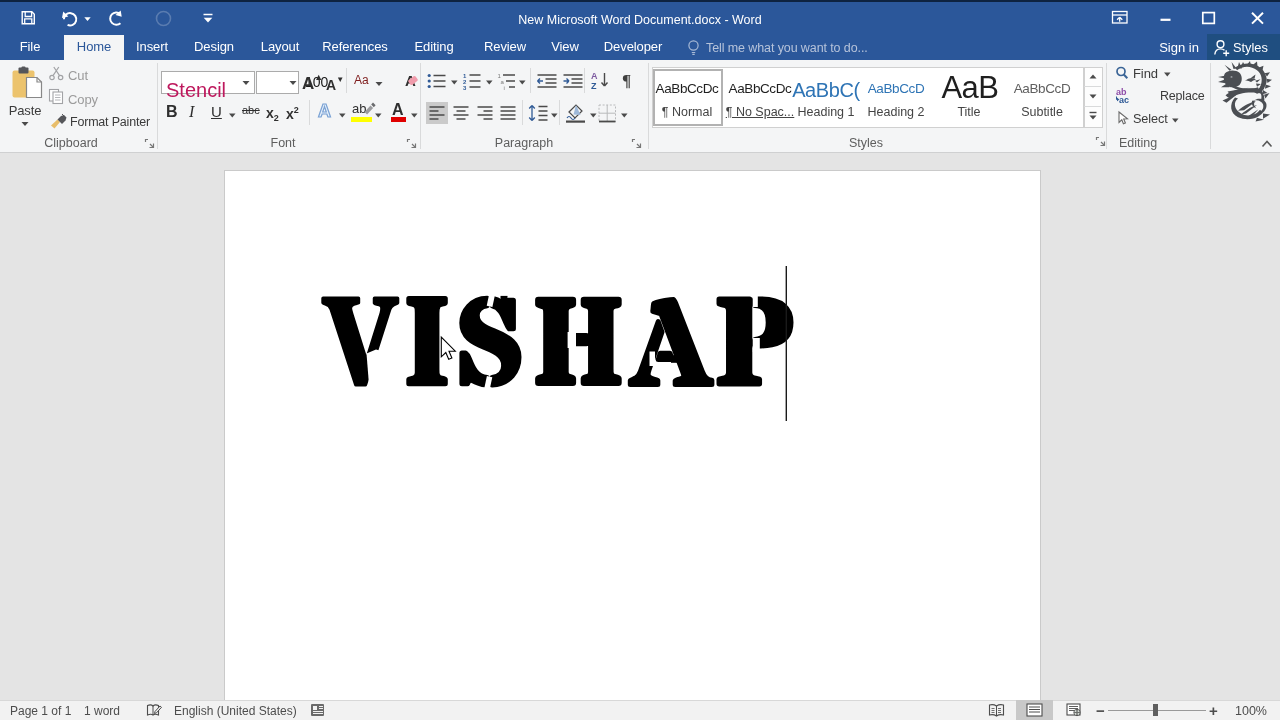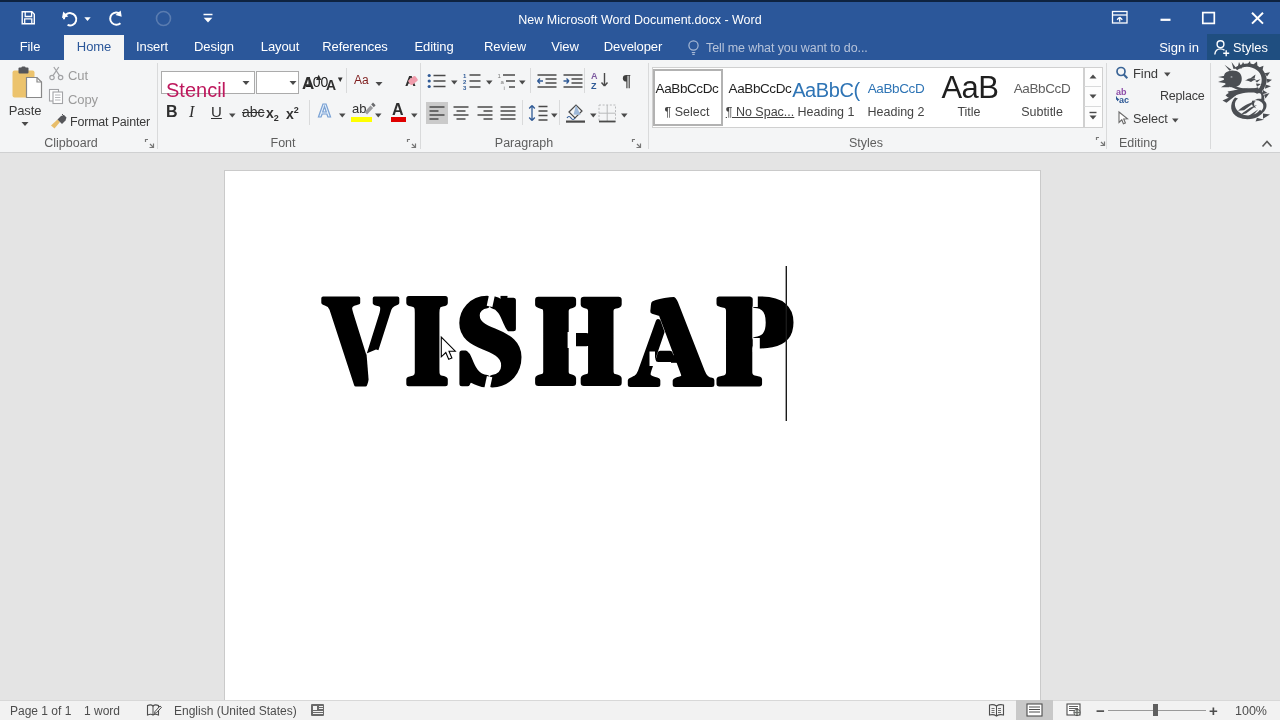--- a/index.html
+++ b/index.html
@@ -173,21 +173,21 @@
 <svg class="abs" style="left:406px;top:75px" width="13" height="11" viewBox="0 0 13 11">
   <rect x="2.5" y="2.5" width="9" height="6" rx="1.5" fill="#f09cac" transform="rotate(-38 7 5.5)"></rect>
 </svg>
 
 <div class="abs" style="left:166px;top:103px;font-size:16px;font-weight:bold;color:#2f2f2f;">B</div>
 <div class="abs" style="left:189px;top:103px;font-size:16px;font-style:italic;font-family:'Liberation Serif',serif;color:#2f2f2f;">I</div>
 <div class="abs" style="left:211px;top:103px;font-size:15px;color:#2f2f2f;text-decoration:underline;">U</div>
 <svg class="abs" style="left:228px;top:112px" width="9" height="7" viewBox="0 0 9 7">
       <path d="M1 1.5 h6.5 l-3.2 4 z" fill="#4a4a4a"></path>
     </svg>
-<div class="abs" style="left:242px;top:104px;font-size:14px;color:#2f2f2f;text-decoration:line-through;">abc</div>
+<div class="abs" style="left:242px;top:104px;font-size:11px;color:#2f2f2f;text-decoration:line-through;">abc</div>
 <div class="abs" style="left:266px;top:105px;font-size:14px;font-weight:bold;color:#2f2f2f;">x<span style="font-size:9px;vertical-align:-3px;">2</span></div>
 <div class="abs" style="left:286px;top:105px;font-size:14px;font-weight:bold;color:#2f2f2f;">x<span style="font-size:9px;vertical-align:6px;">2</span></div>
 <div class="abs" style="left:309px;top:100px;width:1px;height:25px;background:#d9dadb"></div>
 <div class="abs" style="left:318px;top:101px;font-size:18px;font-weight:bold;-webkit-text-stroke:1.2px #7aa2d4;color:#e8f1fb;">A</div>
 <svg class="abs" style="left:338px;top:112px" width="9" height="7" viewBox="0 0 9 7">
       <path d="M1 1.5 h6.5 l-3.2 4 z" fill="#4a4a4a"></path>
     </svg>
 <div class="abs" style="left:352px;top:101px;font-size:13px;color:#2f2f2f;">ab</div>
 <svg class="abs" style="left:363px;top:101px" width="13" height="12" viewBox="0 0 13 12">
   <path d="M1.5 11 l6 -6.5 2.6 2.6 -6 6.5 z" fill="#9a9b9e"></path>
@@ -313,21 +313,21 @@
   <path d="M1 9.2 h16.5 M9.2 1 v16.5" stroke="#b9babc" stroke-width="1"></path>
   <path d="M1 17.5 h16.5" stroke="#4a4a4a" stroke-width="1.8"></path>
 </svg>
 <svg class="abs" style="left:620px;top:112px" width="9" height="7" viewBox="0 0 9 7">
       <path d="M1 1.5 h6.5 l-3.2 4 z" fill="#4a4a4a"></path>
     </svg>
 
 <div class="abs" style="left:652px;top:67px;width:430px;height:59px;background:#fff;border:1px solid #d0d0d0;"></div>
 <div class="abs" style="left:652.5px;top:68.5px;width:66px;height:53px;background:#fff;border:2px solid #b2b2b2;"></div>
 <div class="abs ctr" style="left:687px;top:81px;font-size:13.5px;color:#1f1f1f;letter-spacing:-0.4px;">AaBbCcDc</div>
-<div class="abs ctr" style="left:687px;top:105px;font-size:12.5px;color:#444;">¶ Select</div>
+<div class="abs ctr" style="left:687px;top:105px;font-size:12.5px;color:#444;">¶ Normal</div>
 <div class="abs ctr" style="left:760px;top:81px;font-size:13.5px;color:#1f1f1f;letter-spacing:-0.4px;">AaBbCcDc</div>
 <div class="abs ctr" style="left:760px;top:105px;font-size:12.5px;color:#444;text-decoration:underline;">¶ No Spac...</div>
 <div class="abs ctr" style="left:826px;top:79px;font-size:20px;color:#2e74b5;letter-spacing:-0.4px;">AaBbC(</div>
 <div class="abs ctr" style="left:826px;top:105px;font-size:12.5px;color:#444;">Heading 1</div>
 <div class="abs ctr" style="left:896px;top:81px;font-size:13.5px;color:#2e74b5;letter-spacing:-0.4px;">AaBbCcD</div>
 <div class="abs ctr" style="left:896px;top:105px;font-size:12.5px;color:#444;">Heading 2</div>
 <div class="abs ctr" style="left:970px;top:70px;font-size:31px;color:#1f1f1f;letter-spacing:-0.5px;">AaB</div>
 <div class="abs ctr" style="left:969px;top:105px;font-size:12.5px;color:#444;">Title</div>
 <div class="abs ctr" style="left:1042px;top:81px;font-size:13.5px;color:#5f5f5f;letter-spacing:-0.4px;">AaBbCcD</div>
 <div class="abs ctr" style="left:1042px;top:105px;font-size:12.5px;color:#444;">Subtitle</div>

